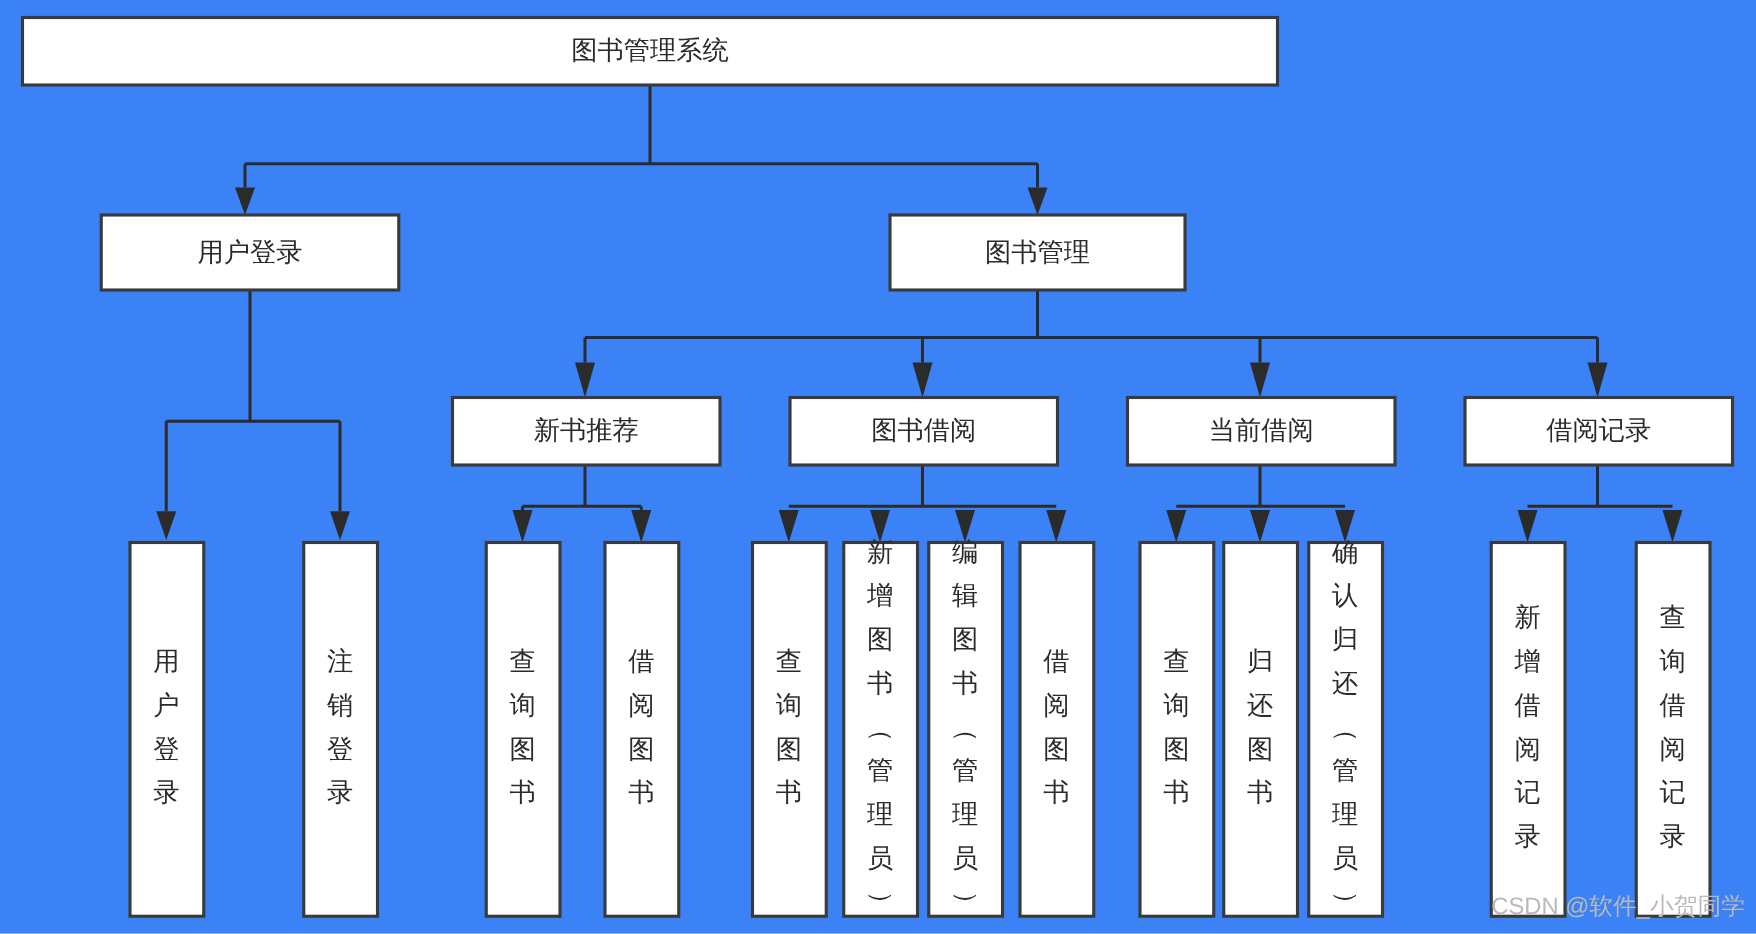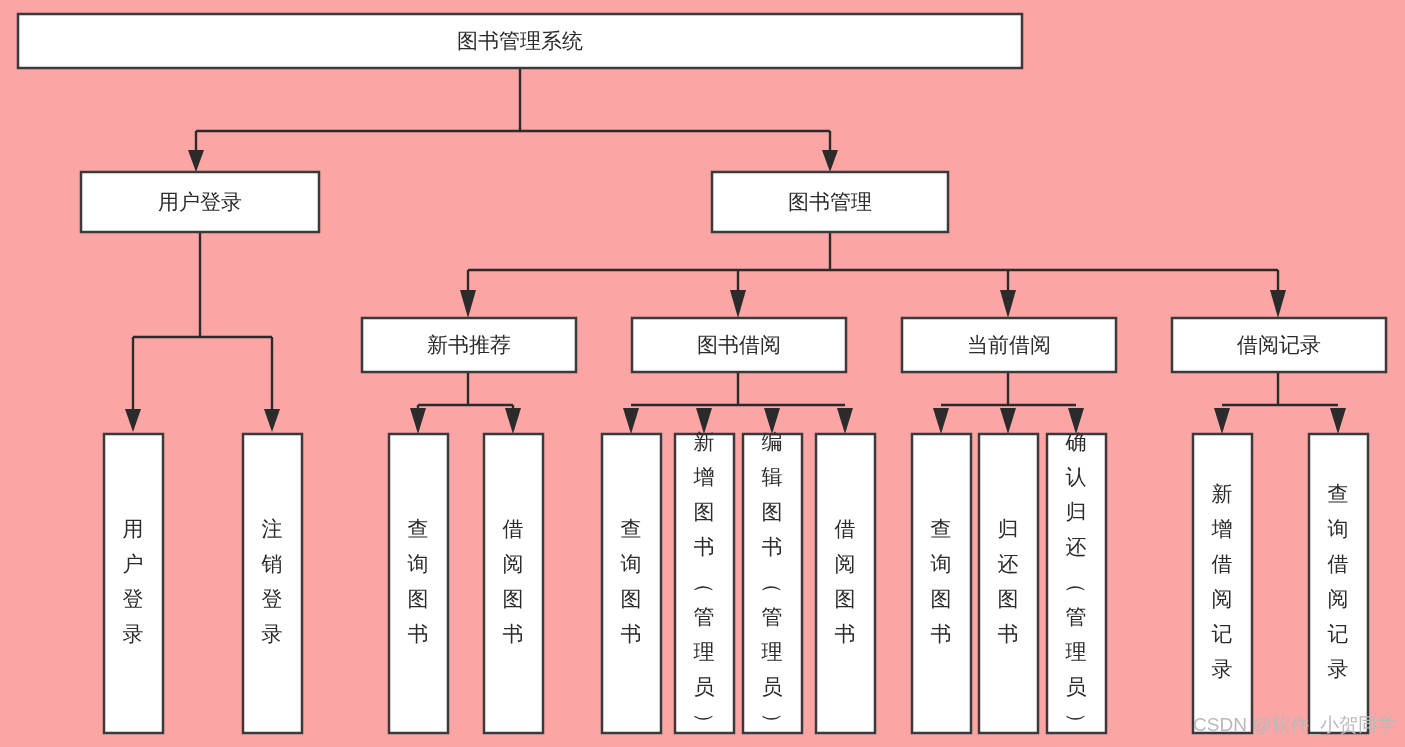--- a/index.html
+++ b/index.html
@@ -8,21 +8,21 @@
     padding: 0;
     background: #ffffff;
   }
   body {
     font-family: "Liberation Sans", "DejaVu Sans", sans-serif;
   }
   #diagram-root {
     position: relative;
     width: 1405px;
     height: 747px;
-    background: #fca5a5;
+    background: #3b82f6;
     overflow: hidden;
     text-align: center;
   }
   svg.diagram-canvas {
     position: absolute;
     left: 0;
     top: 0;
     width: 1405px;
     height: 747px;
     display: block;

